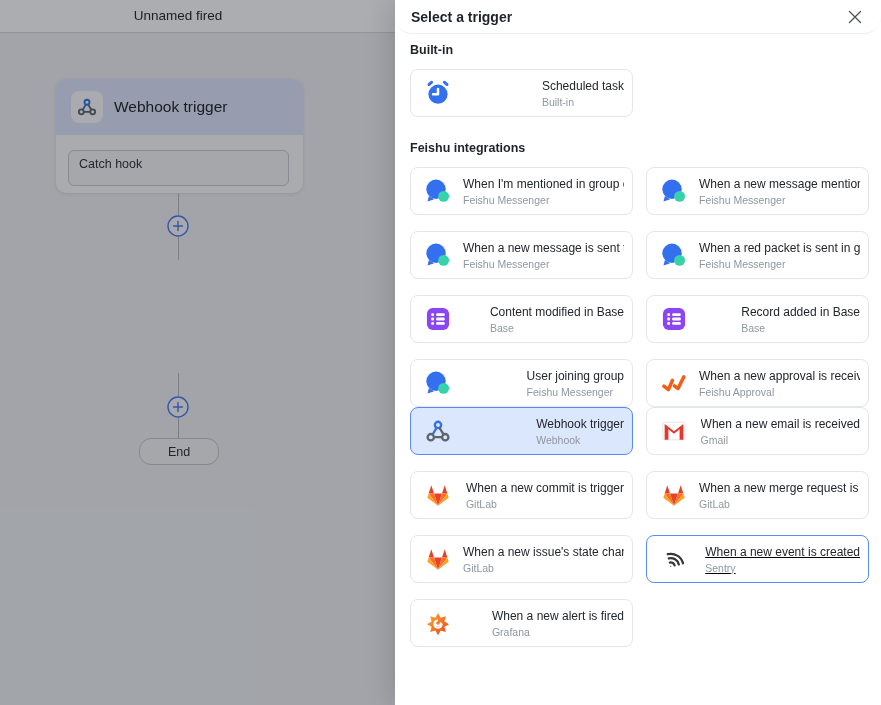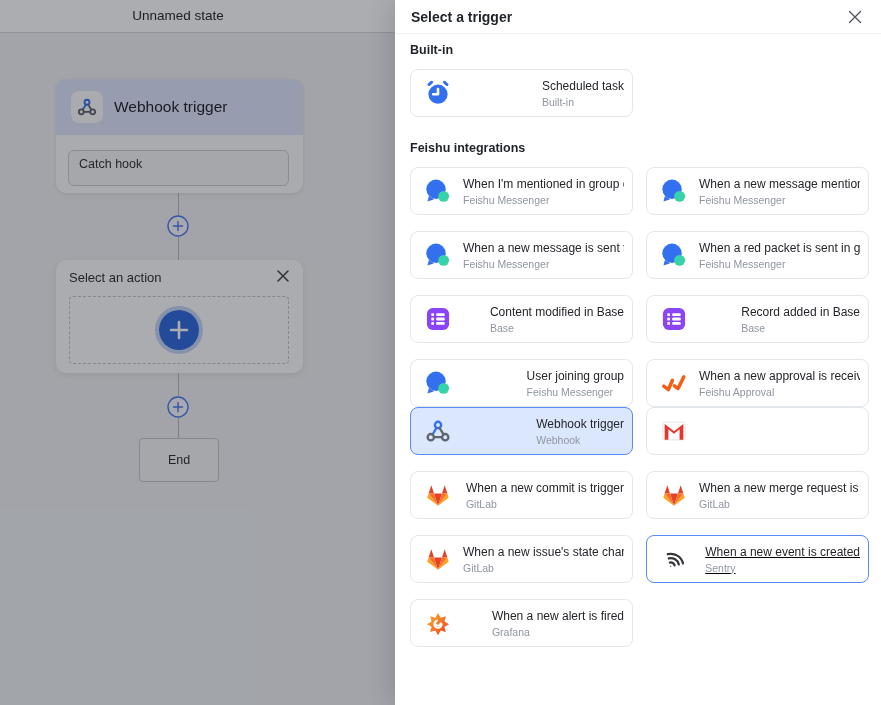--- a/index.html
+++ b/index.html
@@ -32,33 +32,33 @@
   .action-card { position:absolute; left:56px; top:260px; width:247px; height:113px;
     background:#fdfdfe; border-radius:10px; box-shadow:0 2px 8px rgba(0,0,0,0.08); }
   .action-card-title { position:absolute; left:13px; top:10px; font-size:13px; color:#2b2e34; }
   .action-card-close { position:absolute; right:11px; top:9px; width:16px; height:16px;
     cursor:pointer; color:#3f434a; }
   .dashed-zone { position:absolute; left:13px; top:36px; width:220px; height:68px;
     border:1px dashed #c2c5cb; border-radius:4px; }
   .big-plus { position:absolute; left:103px; top:50px; width:40px; height:40px;
     border-radius:50%; box-shadow:0 0 0 4px rgba(70,120,230,0.30); cursor:pointer; }
 
-  .end-node { position:absolute; left:139px; top:438px; width:80px; height:44px;
-    background:#f5f6f7; border:1px solid #c3c6cc; border-radius:4px;
+  .end-node { position:absolute; left:139px; top:438px; width:80px; height:27px;
+    background:#f5f6f7; border:1px solid #c3c6cc; border-radius:12px;
     display:flex; align-items:center; justify-content:center;
     font-size:12.5px; color:#2b2e34; }
 
   
   #modal-overlay { position:absolute; inset:0; background:rgba(16,20,28,0.35); z-index:5; }
 
   
   .panel { position:absolute; left:395px; top:0; width:486px; height:705px;
     background:#ffffff; z-index:10; box-shadow:-6px 0 24px rgba(0,0,0,0.12); }
   .panel-header { height:34px; display:flex; align-items:center;
-    justify-content:space-between; padding:0 18px 0 16px; border-bottom:1px solid #eceef1; }
+    justify-content:space-between; padding:0 18px 0 16px; border-bottom:1px solid #eceef1;border-radius:17px; }
   .panel-title { font-size:14px; font-weight:700; color:#1f2329; }
   .panel-close { width:16px; height:16px; color:#4e5159; cursor:pointer; }
   .panel-body { padding:0 28px 0 15px; height:670px; overflow:hidden; }
 
   .section-label { font-size:12.5px; font-weight:700; color:#1f2329; margin:24px 0 12px; }
   .panel-body .section-label:first-child { margin-top:9px; }
   .card-grid { display:grid; grid-template-columns:223px 223px; column-gap:13px; row-gap:16px; }
 
   .card { display:flex; align-items:center; height:48px; padding:0 8px 0 13px;
     background:#fff; border:1px solid #e3e6eb; border-radius:8px; cursor:pointer;justify-content:space-between; }
@@ -69,21 +69,21 @@
     white-space:nowrap; overflow:hidden; }
   .card-subtitle { font-size:10.5px; color:#9096a0; margin-top:3px; }
   .card.selected { background:#dbe7fd; border:1.5px solid #598af8; }
   .card.highlighted { border:1.5px solid #598af8;text-decoration:underline; }
 </style>
 </head>
 <body>
 
 <div id="canvas-layer">
   <div class="topbar">
-    <div class="topbar-title">Unnamed state</div>
+    <div class="topbar-title">Unnamed fired</div>
   </div>
 
   <div class="flow-node">
     <div class="flow-node-header">
       <span class="node-icon-tile">
           <svg viewBox="0 0 24 24">
             <g fill="none" stroke-linecap="round">
               <circle cx="12" cy="6.8" r="2.7" stroke="#3370f0" stroke-width="2"></circle>
               <path d="M10.7 9.4 L7.5 14.8" stroke="#3370f0" stroke-width="2"></path>
               <circle cx="5.8" cy="17.3" r="2.7" stroke="#5f646e" stroke-width="2"></circle>
@@ -100,35 +100,20 @@
 
   <div class="flow-line" style="top:193px;height:22px;"></div>
   <div class="plus-node" style="top:215px;">
     <svg width="22" height="22" viewBox="0 0 22 22">
         <circle cx="11" cy="11" r="10" fill="#f7f9fe" stroke="#4a79f1" stroke-width="1.4"></circle>
         <path d="M11 6.5 V15.5 M6.5 11 H15.5" stroke="#4a79f1" stroke-width="1.4" stroke-linecap="round"></path>
       </svg>
   </div>
   <div class="flow-line" style="top:237px;height:23px;"></div>
 
-  <div class="action-card">
-    <div class="action-card-title">Select an action</div>
-    <div class="action-card-close">
-      <svg width="14" height="14" viewBox="0 0 14 14">
-          <path d="M2 2 L12 12 M12 2 L2 12" stroke="currentColor" stroke-width="1.5" stroke-linecap="round"></path>
-        </svg>
-    </div>
-    <div class="dashed-zone"></div>
-    <div class="big-plus">
-      <svg width="40" height="40" viewBox="0 0 40 40">
-          <circle cx="20" cy="20" r="20" fill="#2e68dd"></circle>
-          <path d="M20 12 V28 M12 20 H28" stroke="#fff" stroke-width="2.6" stroke-linecap="round"></path>
-        </svg>
-    </div>
-  </div>
 
   <div class="flow-line" style="top:373px;height:23px;"></div>
   <div class="plus-node" style="top:396px;">
     <svg width="22" height="22" viewBox="0 0 22 22">
         <circle cx="11" cy="11" r="10" fill="#f7f9fe" stroke="#4a79f1" stroke-width="1.4"></circle>
         <path d="M11 6.5 V15.5 M6.5 11 H15.5" stroke="#4a79f1" stroke-width="1.4" stroke-linecap="round"></path>
       </svg>
   </div>
   <div class="flow-line" style="top:418px;height:20px;"></div>
 
@@ -305,20 +290,24 @@
             <div class="card-subtitle">Webhook</div>
           </div>
         </div>
         <div class="card">
           <span class="icon">
             <svg viewBox="0 0 24 24">
               <rect x="2.4" y="4.4" width="19.2" height="15.2" rx="1.8" fill="#fdfdfd" stroke="#e4e4e4" stroke-width="0.8"></rect>
               <path d="M4 19.6 V6 L12 12.2 L20 6 V19.6 H16.8 V10.6 L12 14.3 L7.2 10.6 V19.6 Z" fill="#e3372e"></path>
             </svg>
           </span>
+          <div class="card-text">
+            <div class="card-title">When a new email is received</div>
+            <div class="card-subtitle">Gmail</div>
+          </div>
         </div>
         <div class="card">
           <span class="icon">
             <svg viewBox="0 0 24 24">
               <path fill="#e24329" d="M12 21.2 L8.6 10.8 H15.4 Z"></path>
               <path fill="#e24329" d="M6.25 3.6 L8.6 10.8 H4 Z"></path>
               <path fill="#e24329" d="M17.75 3.6 L15.4 10.8 H20 Z"></path>
               <path fill="#fc6d26" d="M12 21.2 L8.6 10.8 H4 Z"></path>
               <path fill="#fc6d26" d="M12 21.2 L15.4 10.8 H20 Z"></path>
               <path fill="#fca326" d="M4 10.8 L2.8 14.4 L12 21.2 Z"></path>

